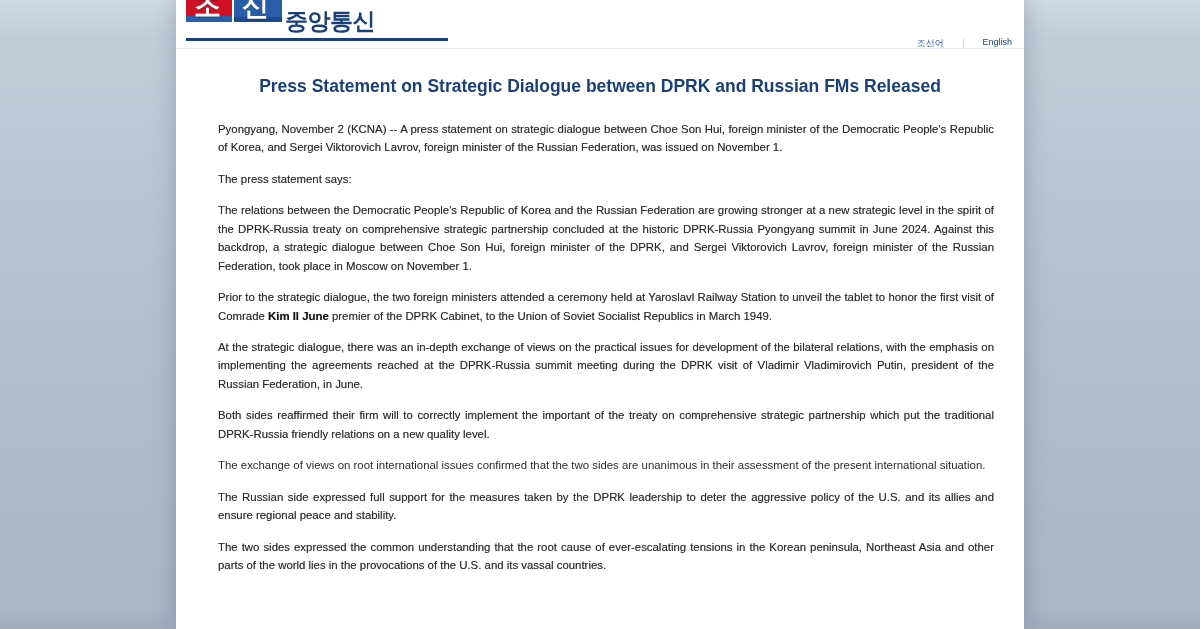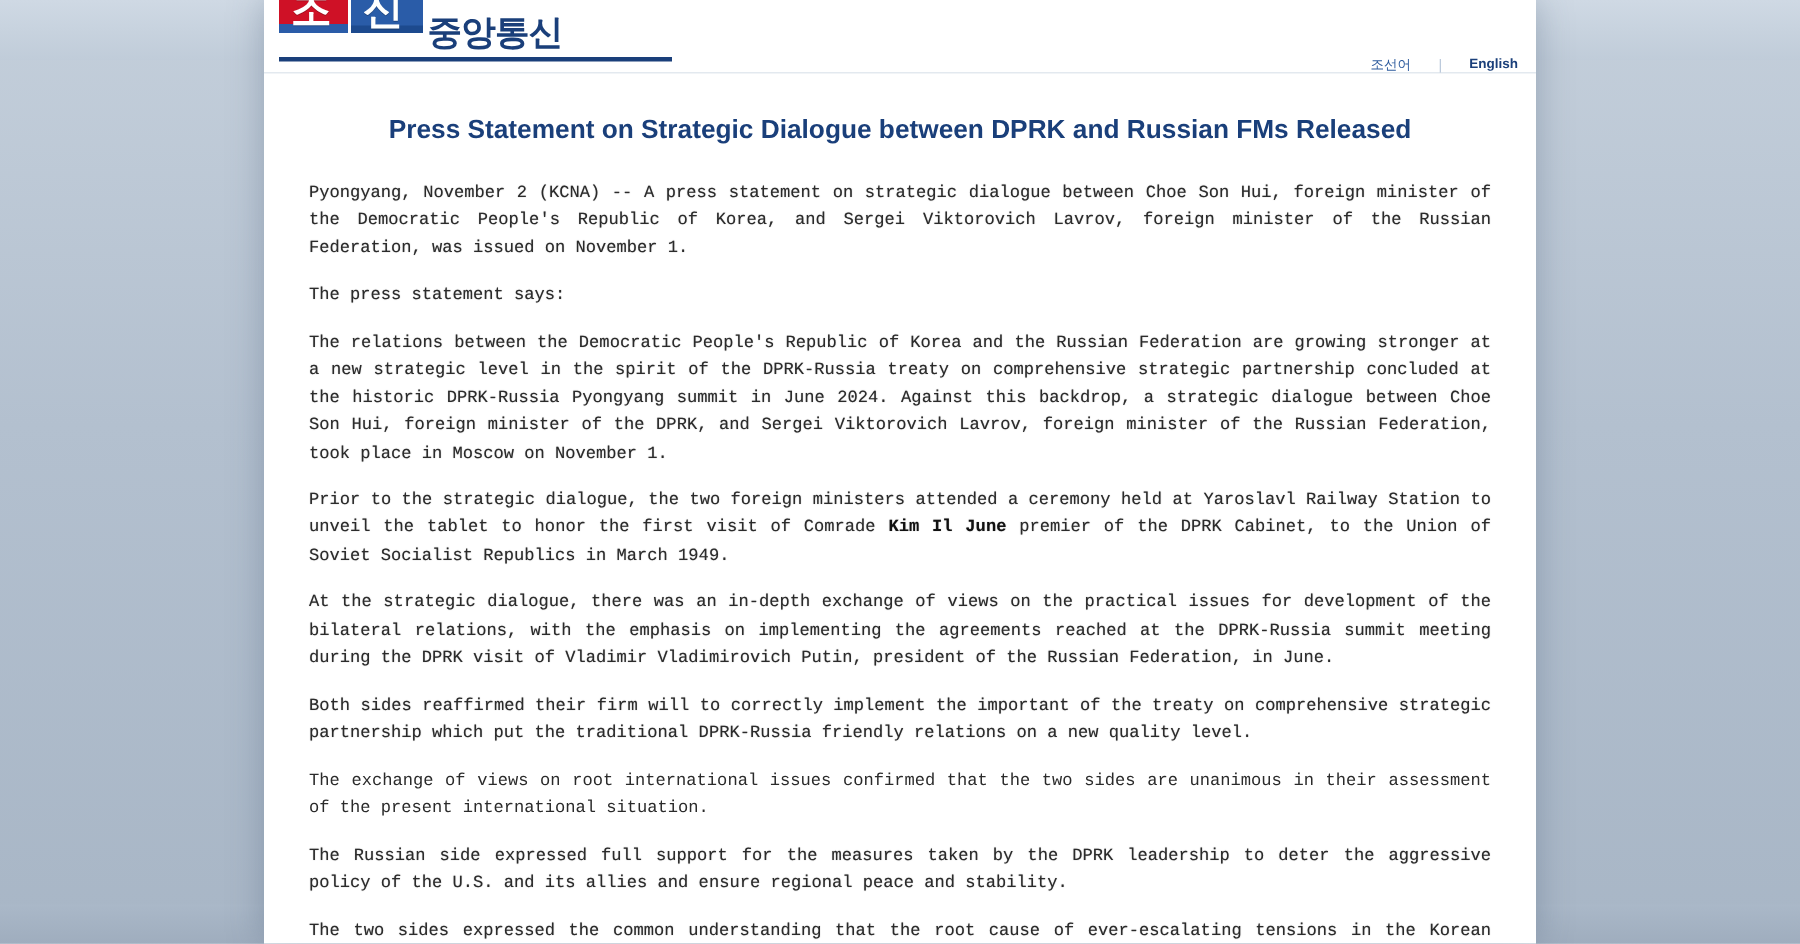--- a/index.html
+++ b/index.html
@@ -129,40 +129,39 @@
     top: 22px;
     font-size: 9px;
     color: #2f5c9e;
     display: flex;
     align-items: flex-start;
     gap: 15px;
     margin-top: 15px;
   }
   .lang-bar .sep { color: #9bb0cb; }
   .lang-bar .lang { cursor: pointer; }
-  .lang-bar .lang.active { font-weight: bold; color: #1a3f7a; }
+  .lang-bar .lang.active { font-weight: normal; color: #1a3f7a; }
   .article {
     padding: 16px 30px 8px 30px;
   }
   h1.headline {
     margin: 10px 0 22px 0;
     text-align: center;
     font-size: 17.5px;
     line-height: 1.3;
     font-weight: bold;
     color: #1a3f7a;
   }
   p.para {
-    margin: 0 0 13px 0;
+    margin: 0 0 13px 12px;
     font-size: 11.4px;
     line-height: 1.62;
     color: #2b2b2b;
     text-align: justify;
     text-justify: inter-word;
-    font-family: Liberation Mono, monospace;
   }
   p.para b { color: #111; }
   .blur-soft {
     color: #3a3a3a;
     text-shadow: 0 0 0.7px rgba(60,60,60,0.55);
   }
   .sharp {
     color: #1f1f1f;
     text-shadow: none;
   }

